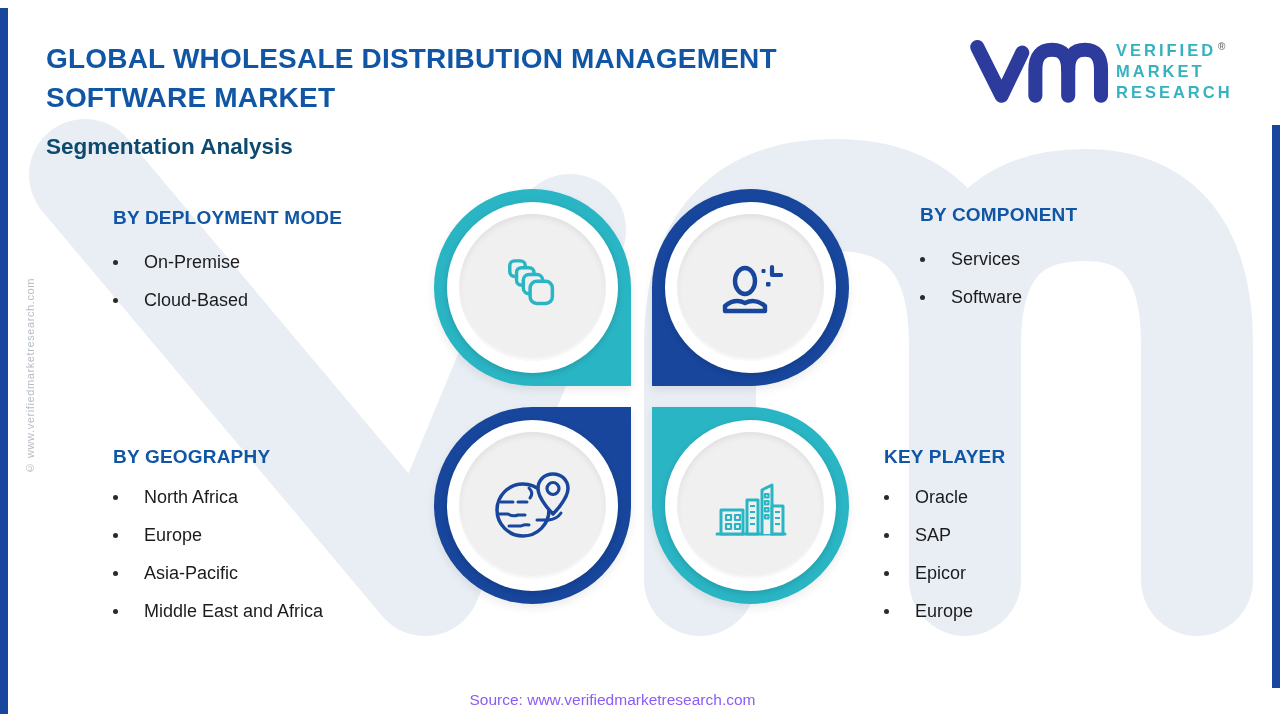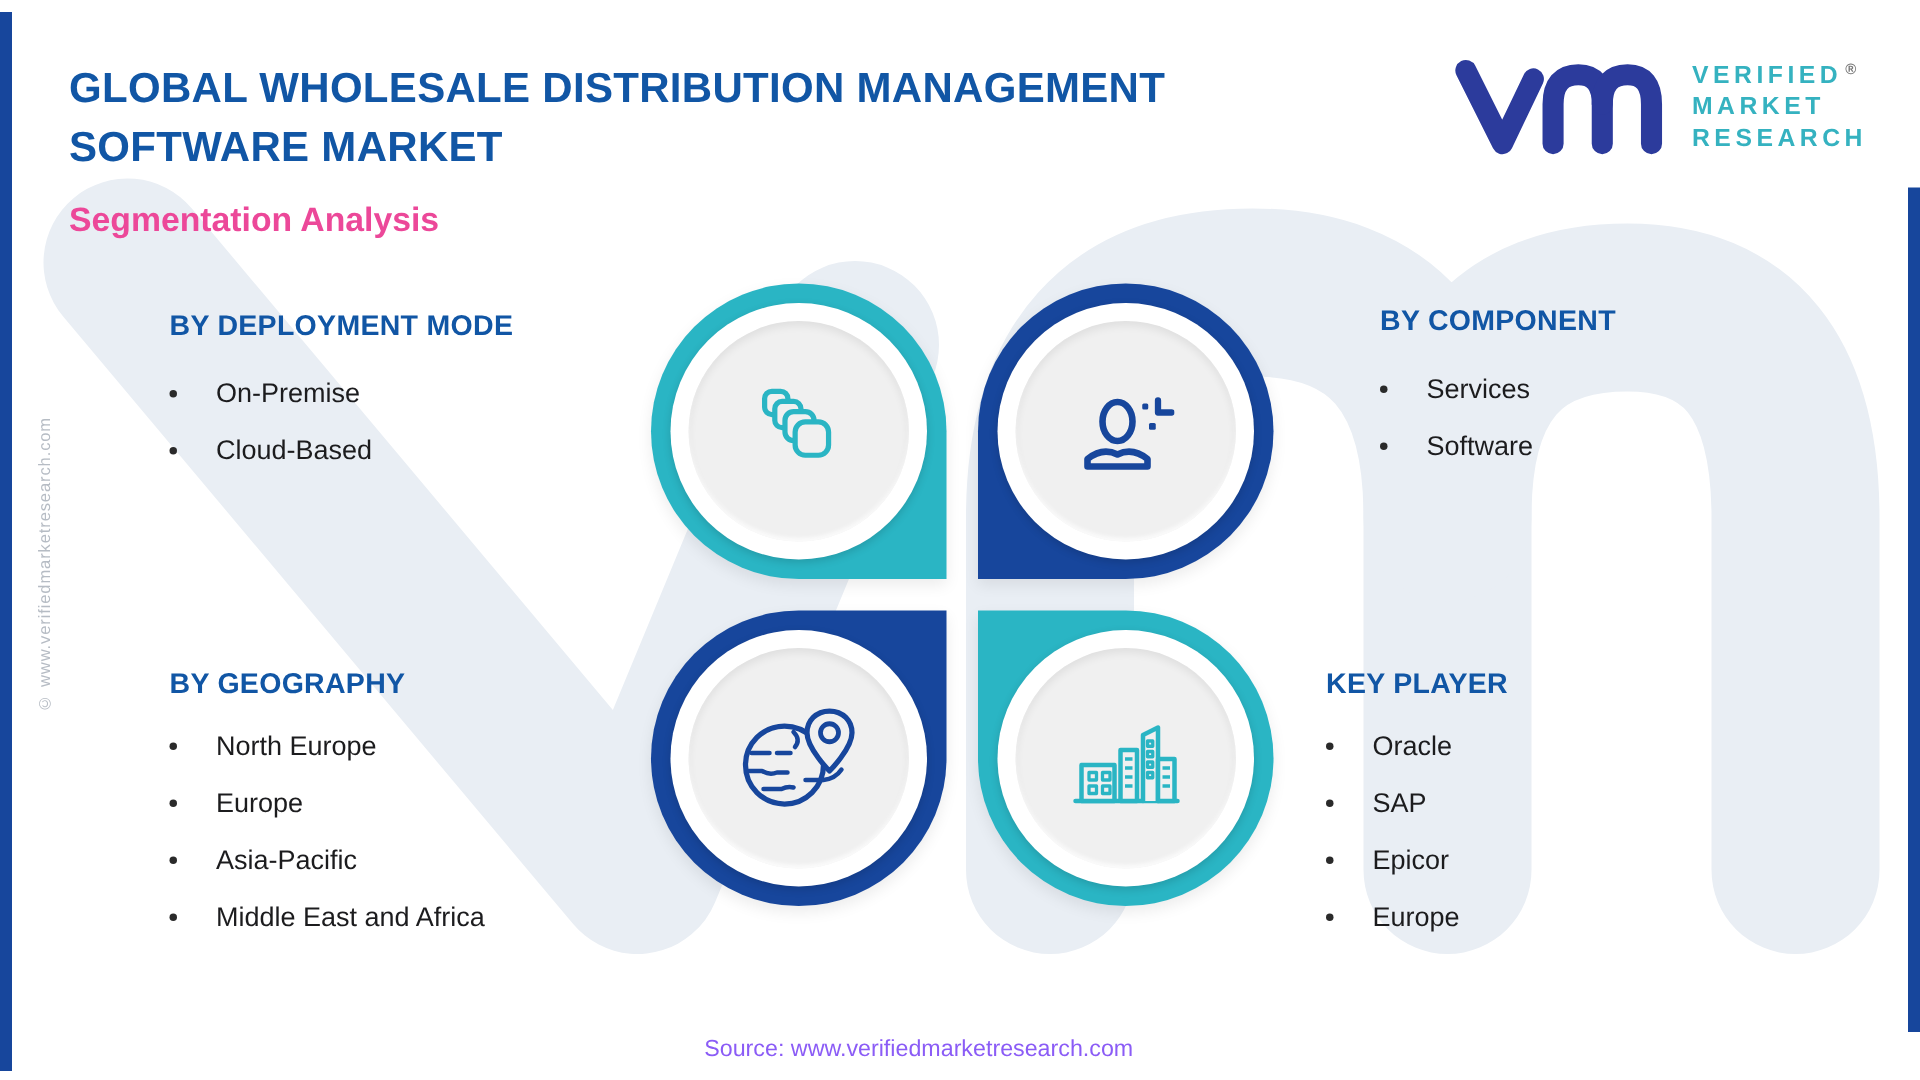--- a/index.html
+++ b/index.html
@@ -15,25 +15,25 @@
   
   .watermark{position:absolute;left:0;top:0;width:1280px;height:720px;z-index:0;}
 
   
   .title{
     position:absolute;left:46px;top:20px;width:830px;z-index:3;
     color:#1156a5;font-size:28px;font-weight:bold;line-height:39px;letter-spacing:0.2px;
   }
   .subtitle{
     position:absolute;left:46px;top:134px;z-index:3;
-    color:#ec4899;font-size:22.5px;font-weight:bold;
-  }
-
-  
-  .logo{position:absolute;left:966px;top:30px;display:flex;align-items:center;gap:12px;z-index:3;}
+    color:#0c4a6e;font-size:22.5px;font-weight:bold;
+  }
+
+  
+  .logo{position:absolute;left:966px;top:30px;display:flex;align-items:center;z-index:3;}
   .logo-text{display:flex;flex-direction:column;}
   .logo-text span{
     color:#35b2c0;font-size:16.5px;font-weight:bold;letter-spacing:3px;line-height:21px;
     white-space:nowrap;
   }
   .logo-text sup{color:#777;font-size:10px;letter-spacing:0;vertical-align:6px;margin-left:2px;}
 
   
   .quad{position:absolute;width:197px;height:197px;z-index:3;box-shadow:0 4px 10px rgba(0,0,0,0.08);}
   .q-tl{left:434px;top:189px;background:#2ab5c4;border-radius:50% 50% 0 50%;}
@@ -216,21 +216,21 @@
         <span class="item-label">Software</span>
       </li>
   </ul>
 </div>
 
 <div class="seg-block blk-geo">
   <h3 class="seg-heading">BY GEOGRAPHY</h3>
   <ul class="seg-list">
     <li>
         <span class="dot"></span>
-        <span class="item-label">North Europe</span>
+        <span class="item-label">North Africa</span>
       </li>
     <li>
         <span class="dot"></span>
         <span class="item-label">Europe</span>
       </li>
     <li>
         <span class="dot"></span>
         <span class="item-label">Asia-Pacific</span>
       </li>
     <li>

